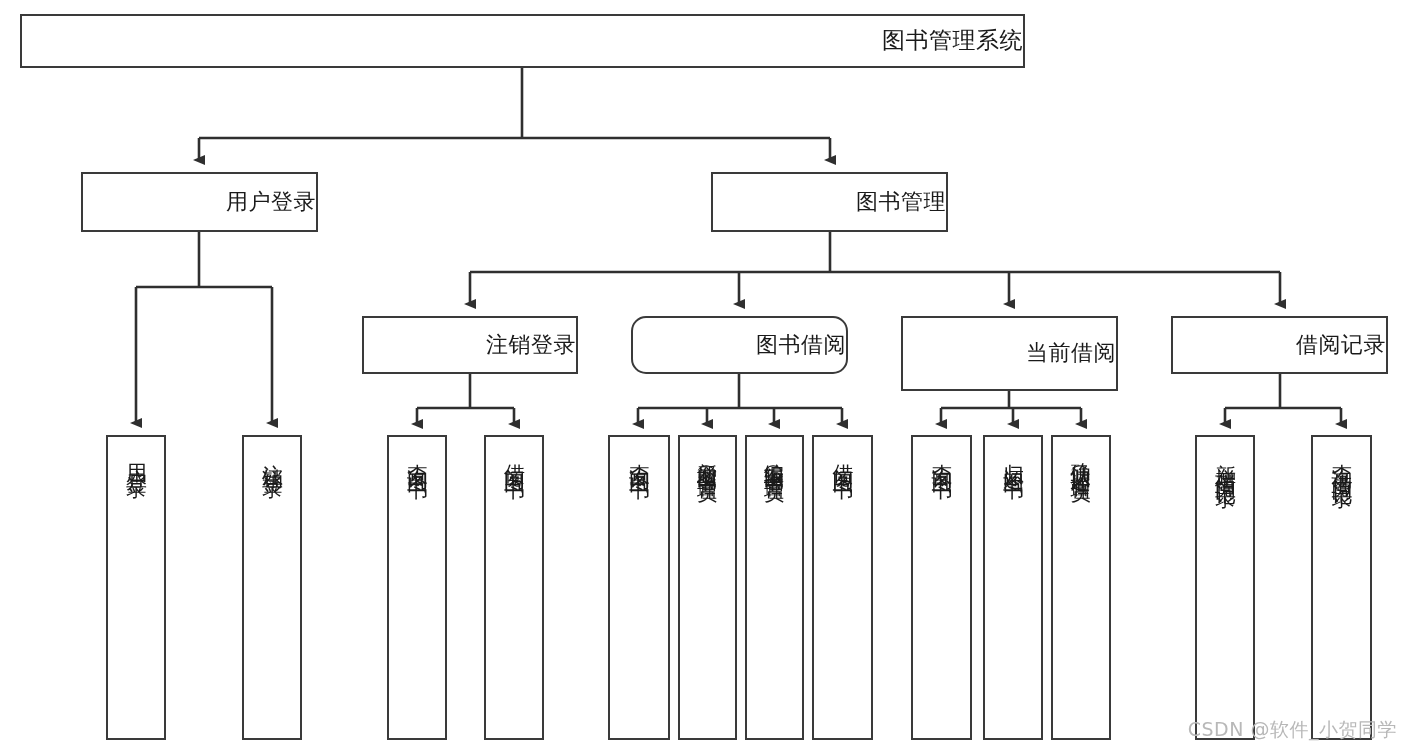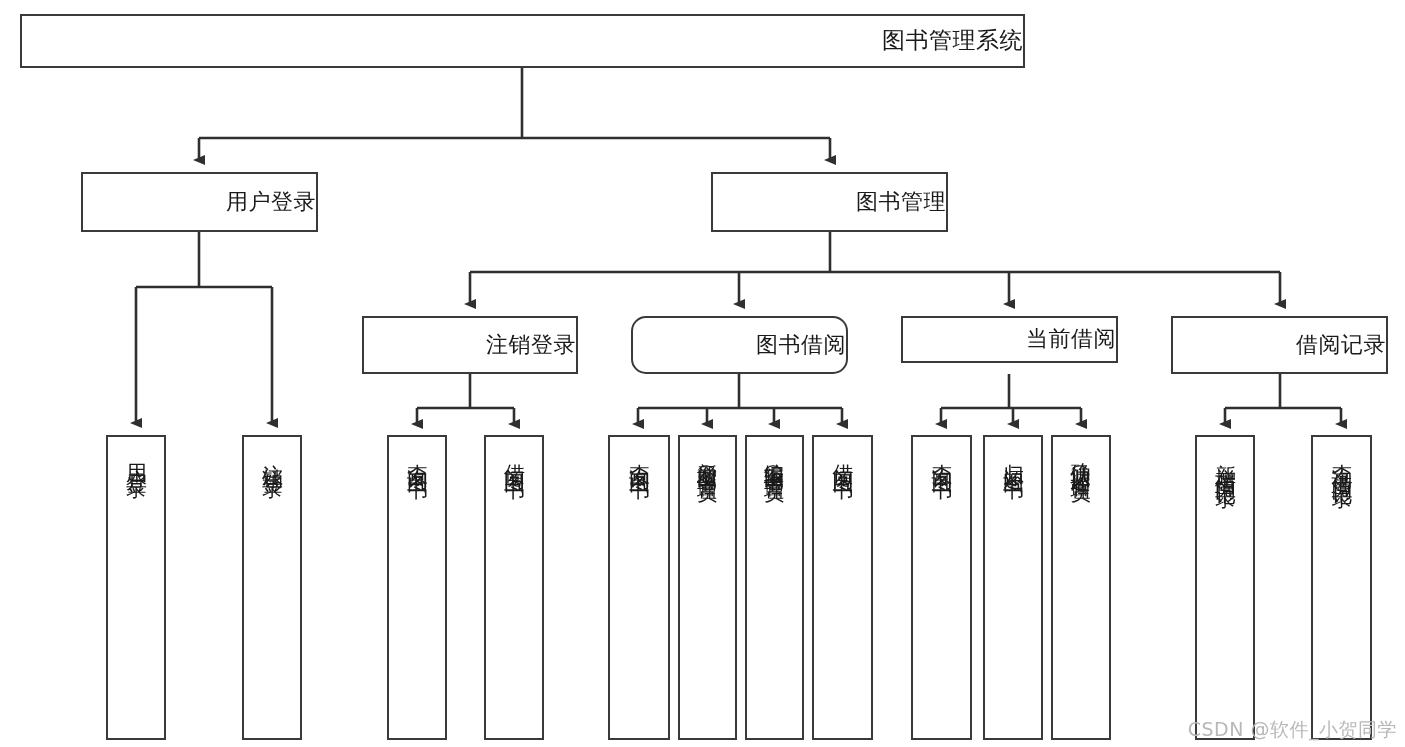--- a/index.html
+++ b/index.html
@@ -143,21 +143,21 @@
   <div class="node horiz" style="left:711px;top:172px;width:237px;height:60px;padding-left:20px;">
     <span class="label">图书管理</span>
   </div>
 
   <div class="node horiz" style="left:362px;top:316px;width:216px;height:58px;">
     <span class="label">注销登录</span>
   </div>
   <div class="node horiz" style="left:631px;top:316px;width:217px;height:58px;border-radius:15px;">
     <span class="label">图书借阅</span>
   </div>
-  <div class="node horiz" style="left:901px;top:316px;width:217px;height:47px;">
+  <div class="node horiz" style="left:901px;top:316px;width:217px;height:75px;">
     <span class="label">当前借阅</span>
   </div>
   <div class="node horiz" style="left:1171px;top:316px;width:217px;height:58px;">
     <span class="label">借阅记录</span>
   </div>
 
   <div class="node vert" style="left:106px;top:435px;width:60px;height:305px;">
     <span class="label">用户登录</span>
   </div>
   <div class="node vert" style="left:242px;top:435px;width:60px;height:305px;">

